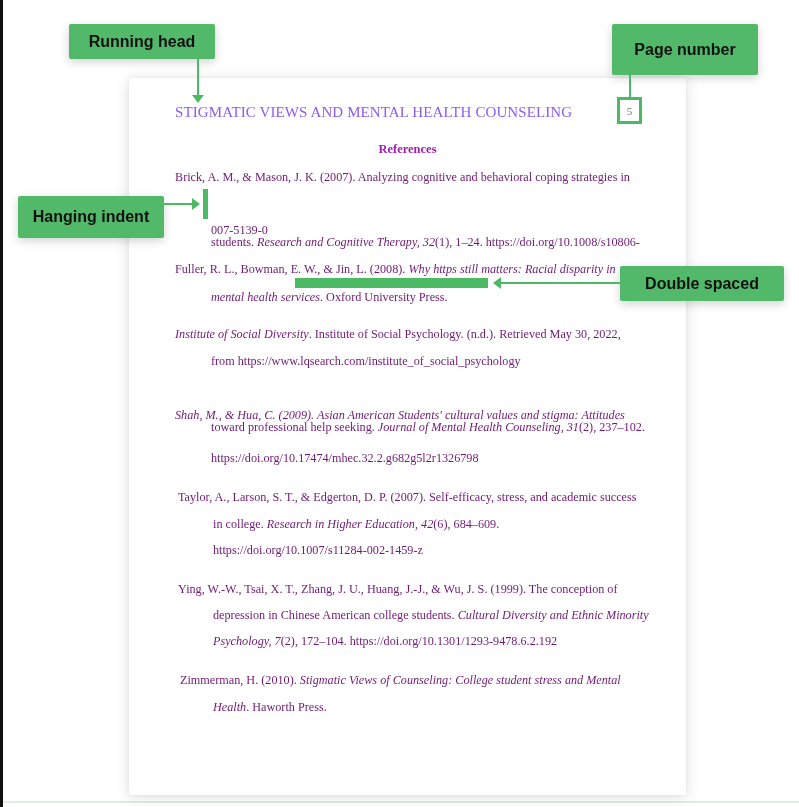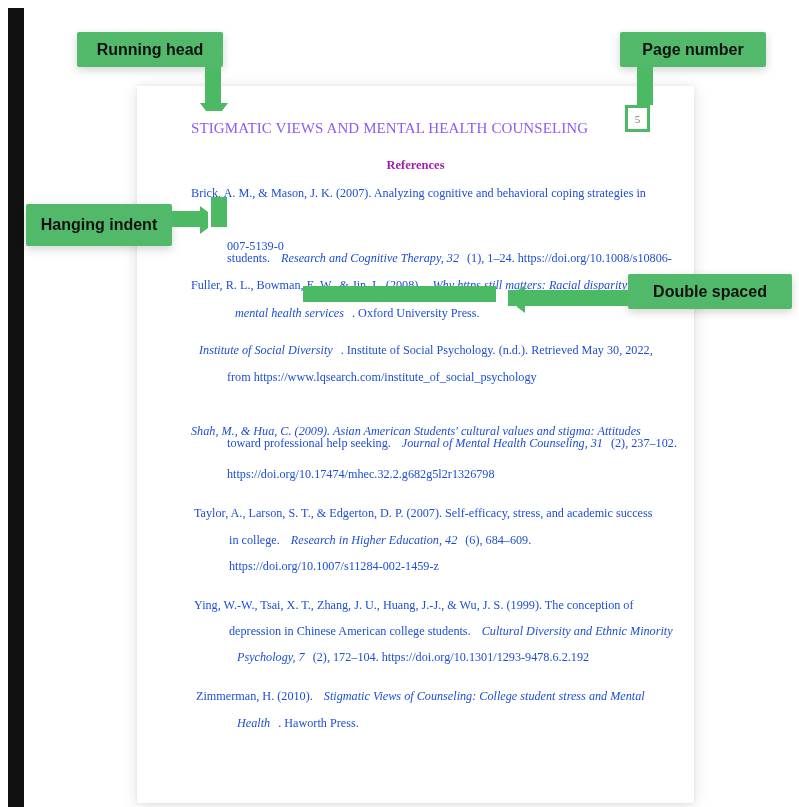--- a/index.html
+++ b/index.html
@@ -1,15 +1,15 @@
 <!DOCTYPE html>
 <html><head>
   <meta charset="utf-8">
   <style>
-    * { box-sizing: border-box; margin: 0; padding: 8px; }
+    * { box-sizing: border-box; margin: 0; padding: 0; }
     html, body { width: 799px; height: 807px; overflow: hidden; background: #ffffff; }
     body { position: relative; font-family: "Liberation Serif", serif; }
 
     .left-strip { position: absolute; left: 0; top: 0; width: 3px; height: 807px; background: #111; }
     .bottom-line { position: absolute; left: 3px; right: 0; top: 801px; height: 2px; background: #dcefe0; }
 
     .page {
       position: absolute; left: 129px; top: 78px; width: 557px; height: 717px;
       background: #fff;
       box-shadow: 0 2px 14px rgba(0,0,0,0.13), 0 0 4px rgba(0,0,0,0.05);
@@ -26,21 +26,21 @@
       display: flex; align-items: center; justify-content: center;
     }
     .page-number { font-size: 11px; color: #777; }
 
     .refs-title {
       position: absolute; left: 129px; width: 557px; top: 142px;
       text-align: center; font-weight: bold; font-size: 12.5px; color: #a21caf;
     }
 
     .line {
-      position: absolute; font-size: 12.2px; color: #1d4ed8; white-space: nowrap;
+      position: absolute; font-size: 12.2px; color: #701a75; white-space: nowrap;
     }
     .line i { font-style: italic; }
 
     .callout {
       position: absolute; background: #52b86a; color: #111;
       font-family: "Liberation Sans", sans-serif; font-weight: bold;
       font-size: 16px; display: flex; align-items: center; justify-content: center;
       border-radius: 2px;
       box-shadow: 0 3px 10px rgba(0,0,0,0.18);
       white-space: nowrap;
@@ -83,21 +83,21 @@
     <div class="line" style="top: 673px; left: 180px;">Zimmerman, H. (2010). <i>Stigmatic Views of Counseling: College student stress and Mental</i></div>
     <div class="line" style="top: 700px; left: 213px;"><i>Health</i>. Haworth Press.</div>
   </div>
 
 <div class="callout" style="left:69px; top:24px; width:146px; height:35px;">
   <span>Running head</span>
 </div>
 <div class="connector" style="left:197px; top:59px; width:2px; height:38px;"></div>
 <div class="arrowhead" style="left:192px; top:95px; border-left:6px solid transparent; border-right:6px solid transparent; border-top:8px solid #4cba65;"></div>
 
-<div class="callout" style="left:612px; top:24px; width:146px; height:35px;">
+<div class="callout" style="left:612px; top:24px; width:146px; height:51px;">
   <span>Page number</span>
 </div>
 <div class="connector" style="left:629px; top:59px; width:2px; height:38px;"></div>
 
 <div class="callout" style="left:18px; top:196px; width:146px; height:42px;">
   <span>Hanging indent</span>
 </div>
 <div class="connector" style="left:164px; top:203px; width:30px; height:2px;"></div>
 <div class="arrowhead" style="left:192px; top:198px; border-top:6px solid transparent; border-bottom:6px solid transparent; border-left:8px solid #4cba65;"></div>
 <div class="connector" style="left:203px; top:189px; width:5px; height:30px;"></div>

